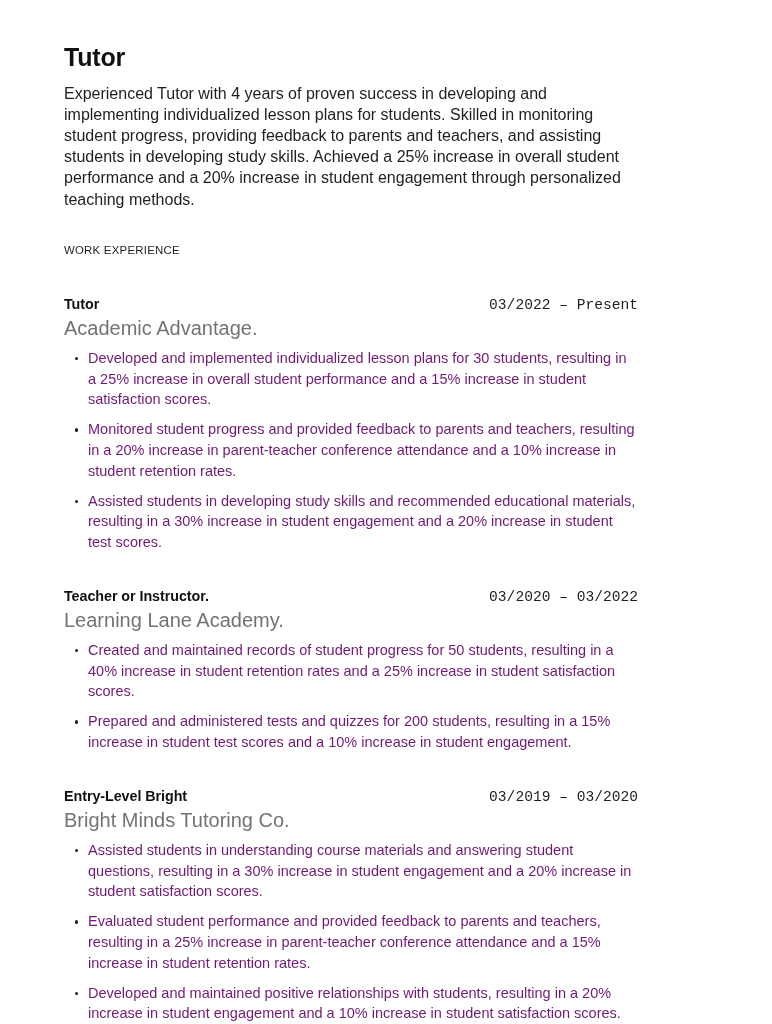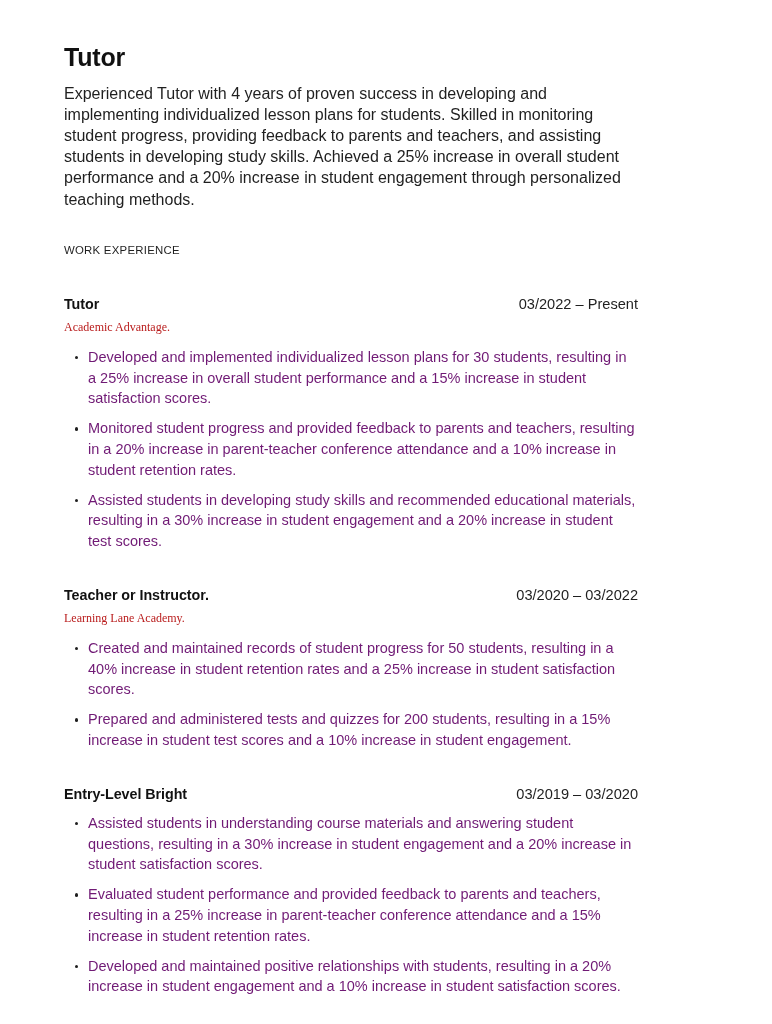--- a/index.html
+++ b/index.html
@@ -69,28 +69,28 @@
     line-height: 19px;
     letter-spacing: -0.05px;
   }
 
   .job-dates {
     font-size: 14.6px;
     font-weight: normal;
     color: #1f1f1f;
     line-height: 19px;
     white-space: nowrap;
+    font-family: Liberation Mono, monospace;
   }
 
   .job-company {
-    font-size: 12px;
-    color: #b91c1c;
+    font-size: 20px;
+    color: #737373;
     line-height: 21px;
     margin-top: 3px;
-    font-family: Liberation Serif, serif;
   }
 
   ul.bullets {
     list-style: none;
     margin: 9px 0 0 0;
     padding: 0;
   }
   ul.bullets li {
     position: relative;
     padding-left: 24px;
@@ -146,20 +146,21 @@
       <li>Created and maintained records of student progress for 50 students, resulting in a 40% increase in student retention rates and a 25% increase in student satisfaction scores.</li>
       <li>Prepared and administered tests and quizzes for 200 students, resulting in a 15% increase in student test scores and a 10% increase in student engagement.</li>
     </ul>
   </div>
 
   <div class="job">
     <div class="job-head">
       <span class="job-title">Entry-Level Bright</span>
       <span class="job-dates">03/2019 – 03/2020</span>
     </div>
+    <div class="job-company">Bright Minds Tutoring Co.</div>
     <ul class="bullets">
       <li>Assisted students in understanding course materials and answering student questions, resulting in a 30% increase in student engagement and a 20% increase in student satisfaction scores.</li>
       <li>Evaluated student performance and provided feedback to parents and teachers, resulting in a 25% increase in parent-teacher conference attendance and a 15% increase in student retention rates.</li>
       <li>Developed and maintained positive relationships with students, resulting in a 20% increase in student engagement and a 10% increase in student satisfaction scores.</li>
     </ul>
   </div>
 
 </div>
 
 </body></html>

